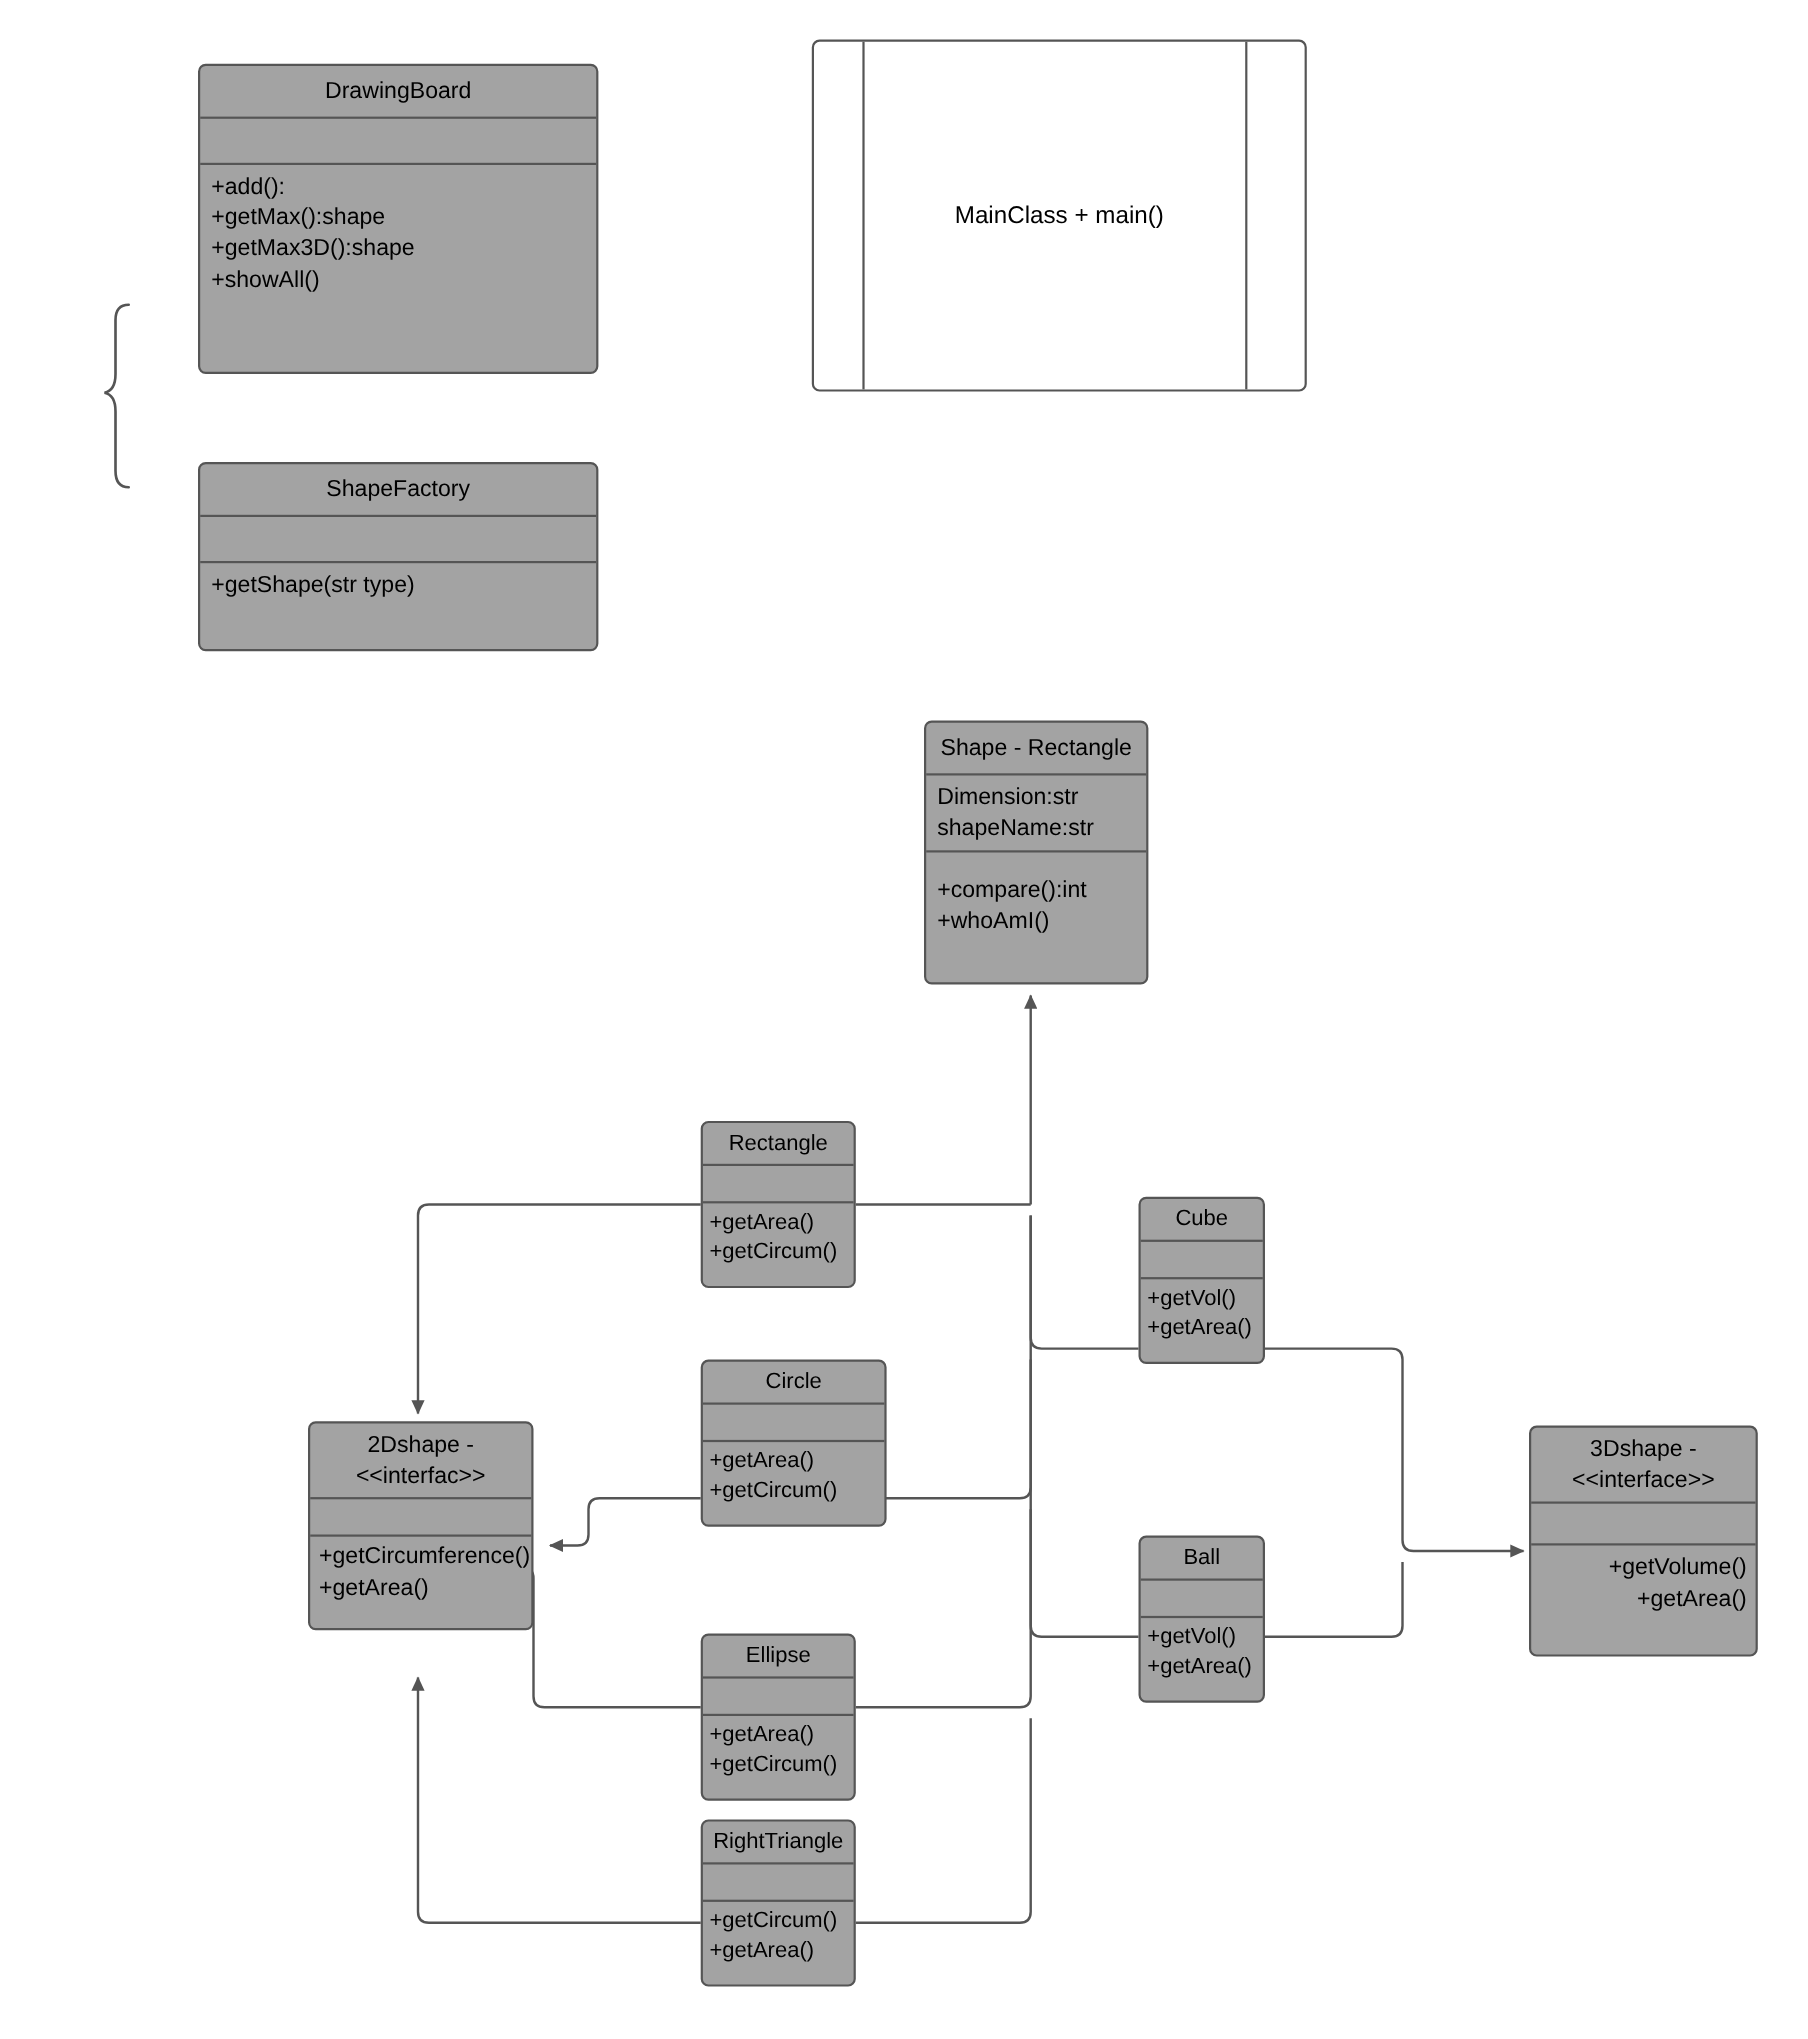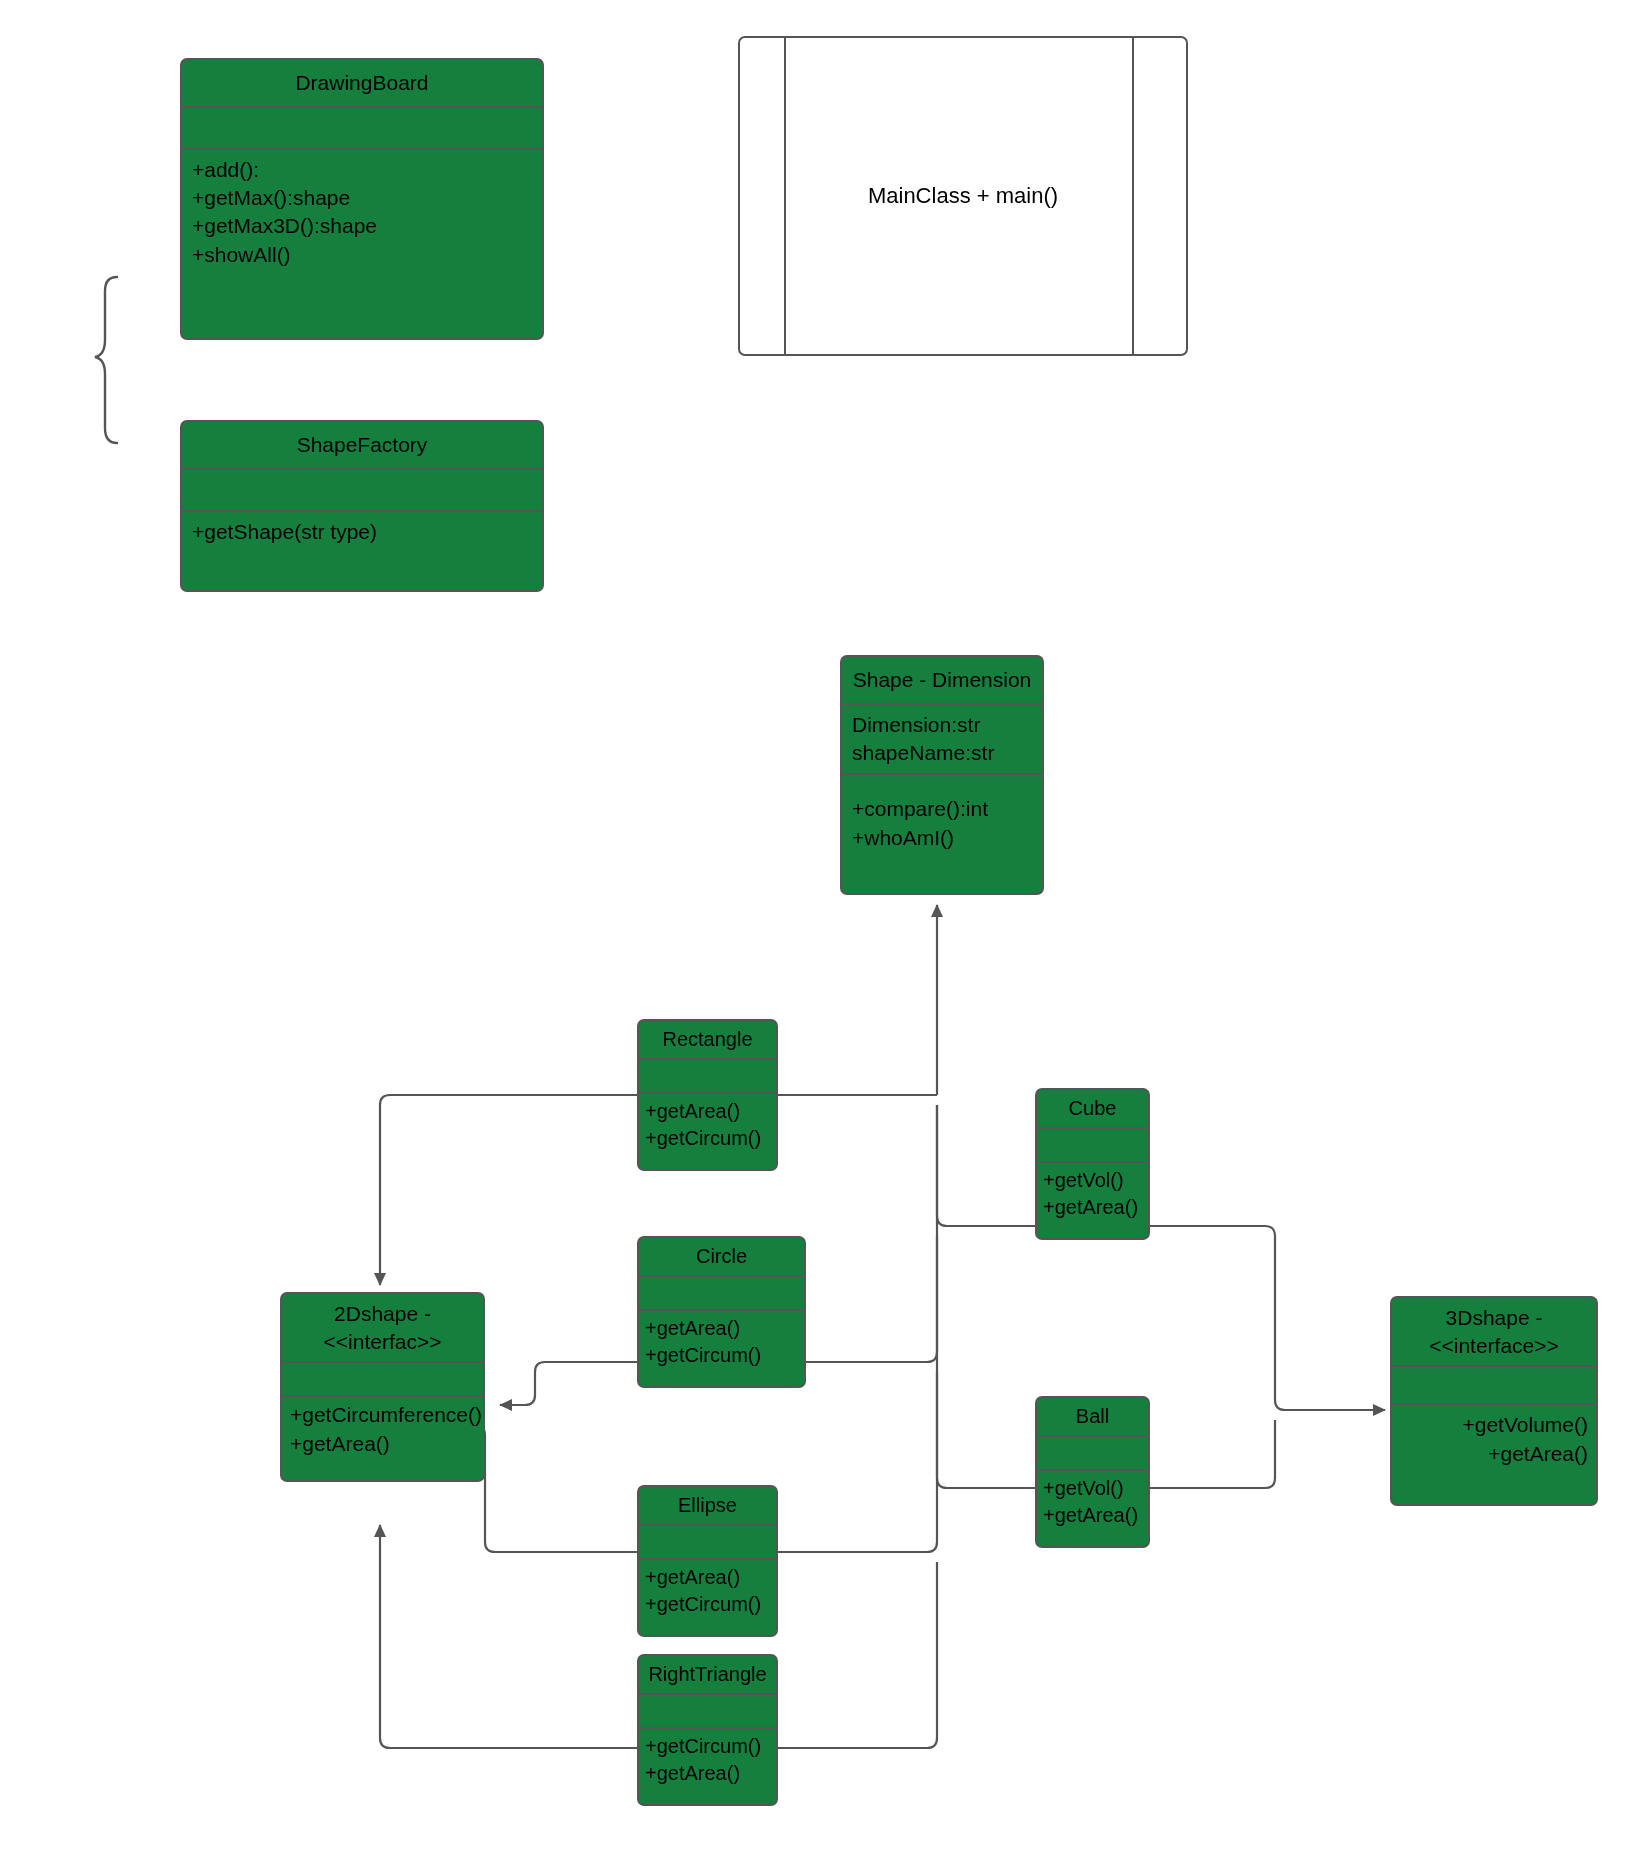--- a/index.html
+++ b/index.html
@@ -24,21 +24,21 @@
     top: 0;
     width: 1644px;
     height: 1854px;
     pointer-events: none;
   }
   .uml-box {
     position: absolute;
     box-sizing: border-box;
     border: 2.2px solid #555555;
     border-radius: 7px;
-    background: #15803d;
+    background: #a3a3a3;
     display: flex;
     flex-direction: column;
     overflow: visible;
     z-index: 5;
   }
   .uml-sec {
     box-sizing: border-box;
     padding: 6px 10px;
     line-height: 1.34;
     white-space: nowrap;
@@ -153,21 +153,21 @@
     </div>
   </div>
 
   <div id="mainclass-box" style="left:738px; top:36px; width:450px; height:320px;">
     <div class="vrule" style="left:44px;"></div>
     <div class="vrule" style="left:392px;"></div>
     <div class="mc-label">MainClass + main()</div>
   </div>
 
   <div class="uml-box" id="box-shape" style="left:840px; top:655px; width:204px; height:240px;">
-    <div class="uml-sec title">Shape -  Dimension</div>
+    <div class="uml-sec title">Shape -  Rectangle</div>
     <div class="uml-sec attrs">
       <div class="row">Dimension:str</div>
       <div class="row">shapeName:str</div>
     </div>
     <div class="uml-sec ops" style="padding-top:20px;">
       <div class="row">+compare():int</div>
       <div class="row">+whoAmI()</div>
     </div>
   </div>
 

